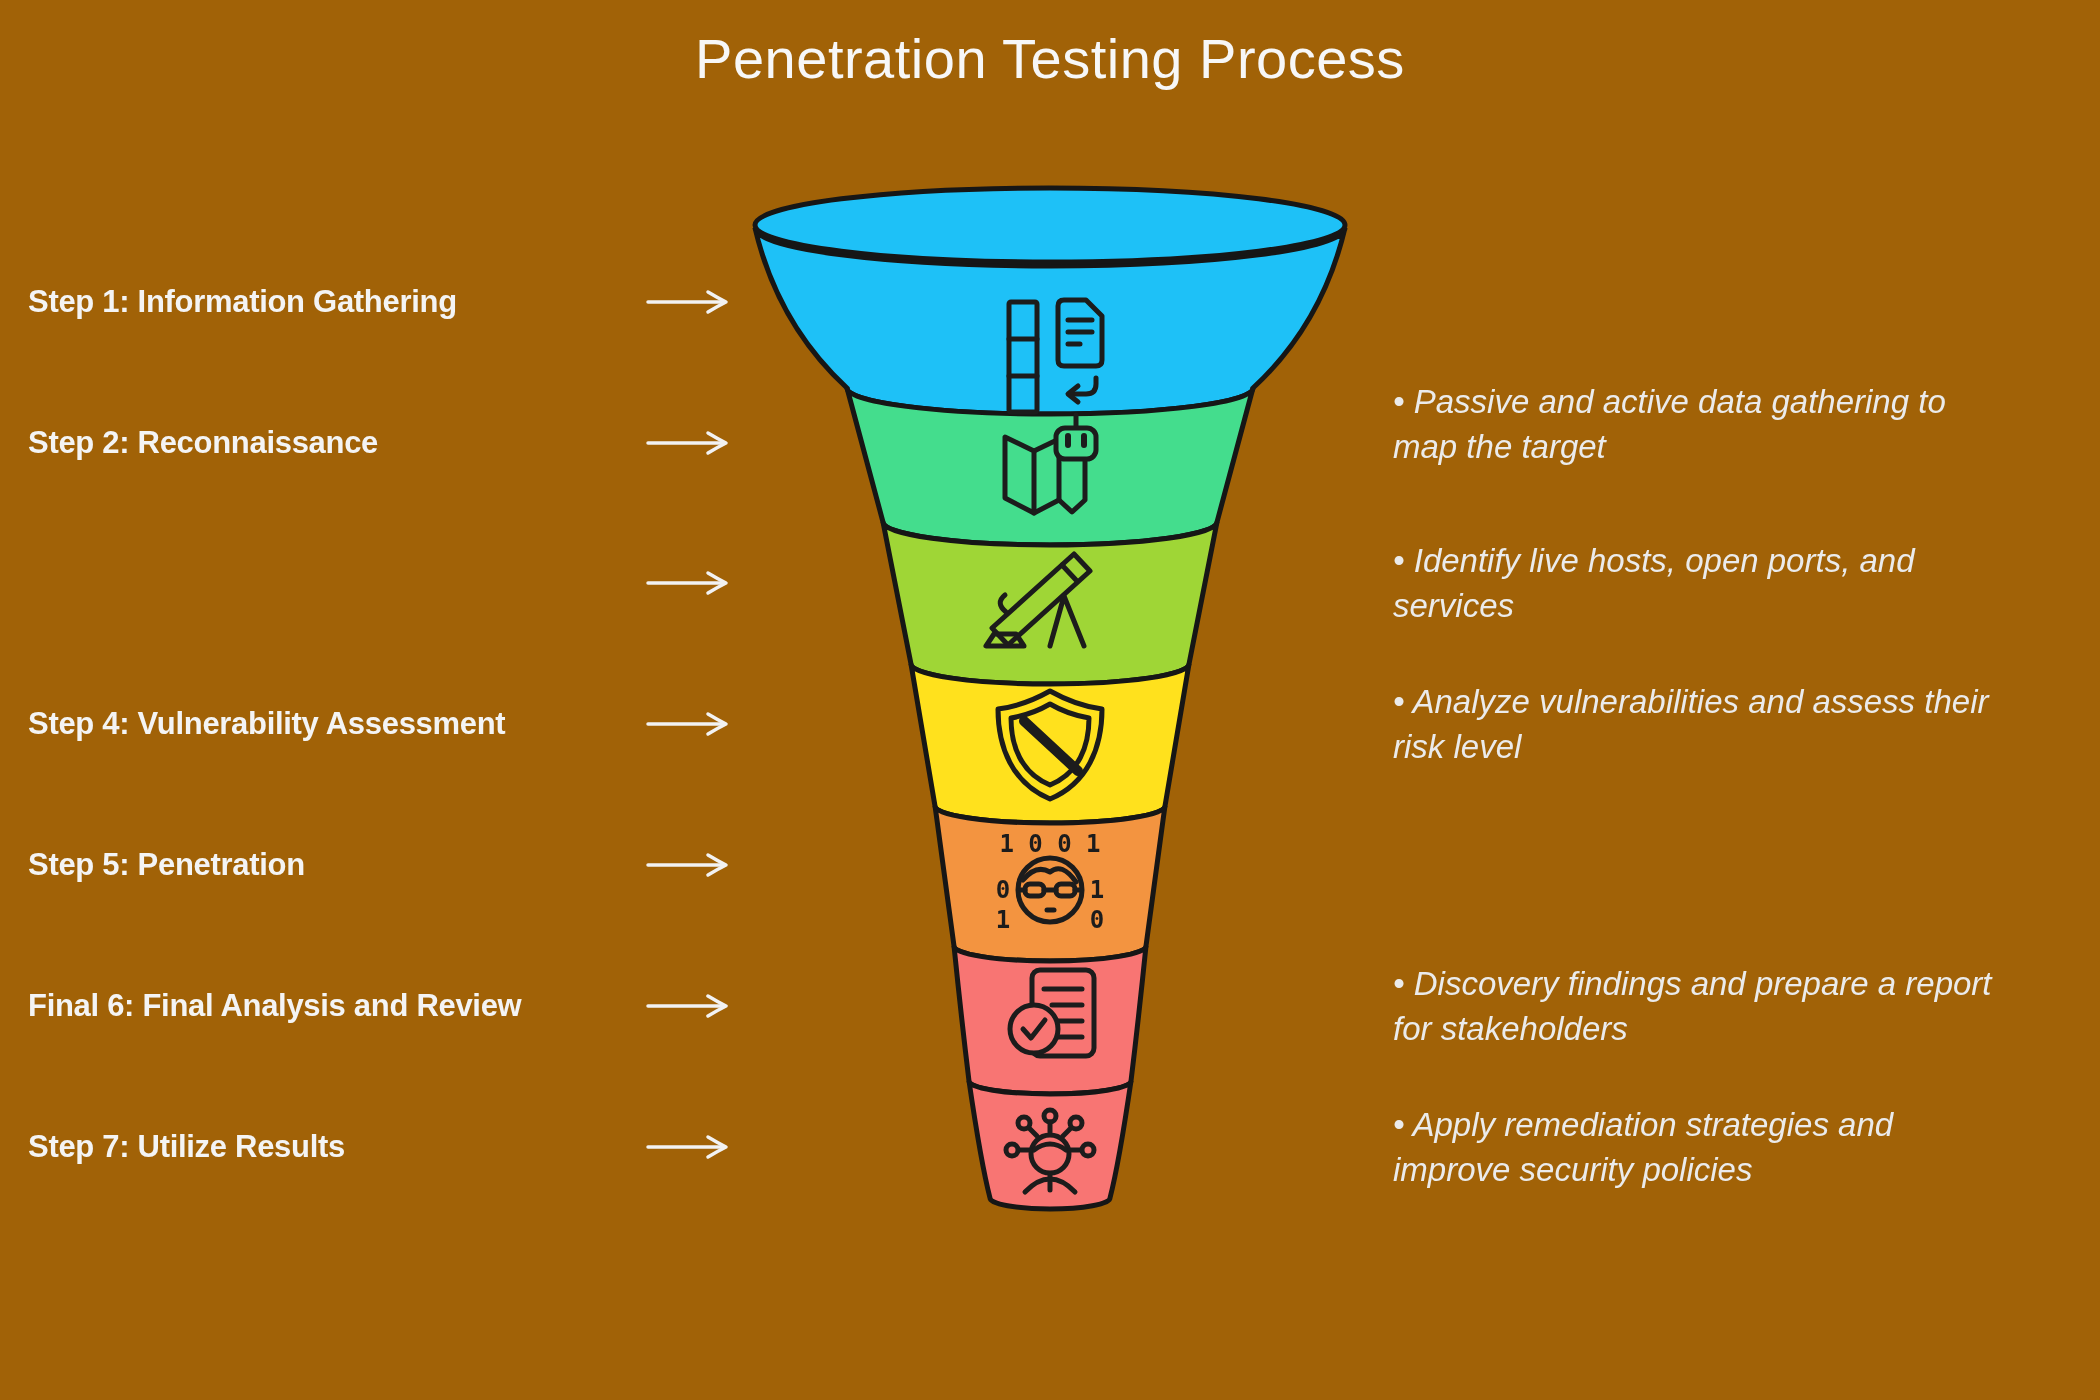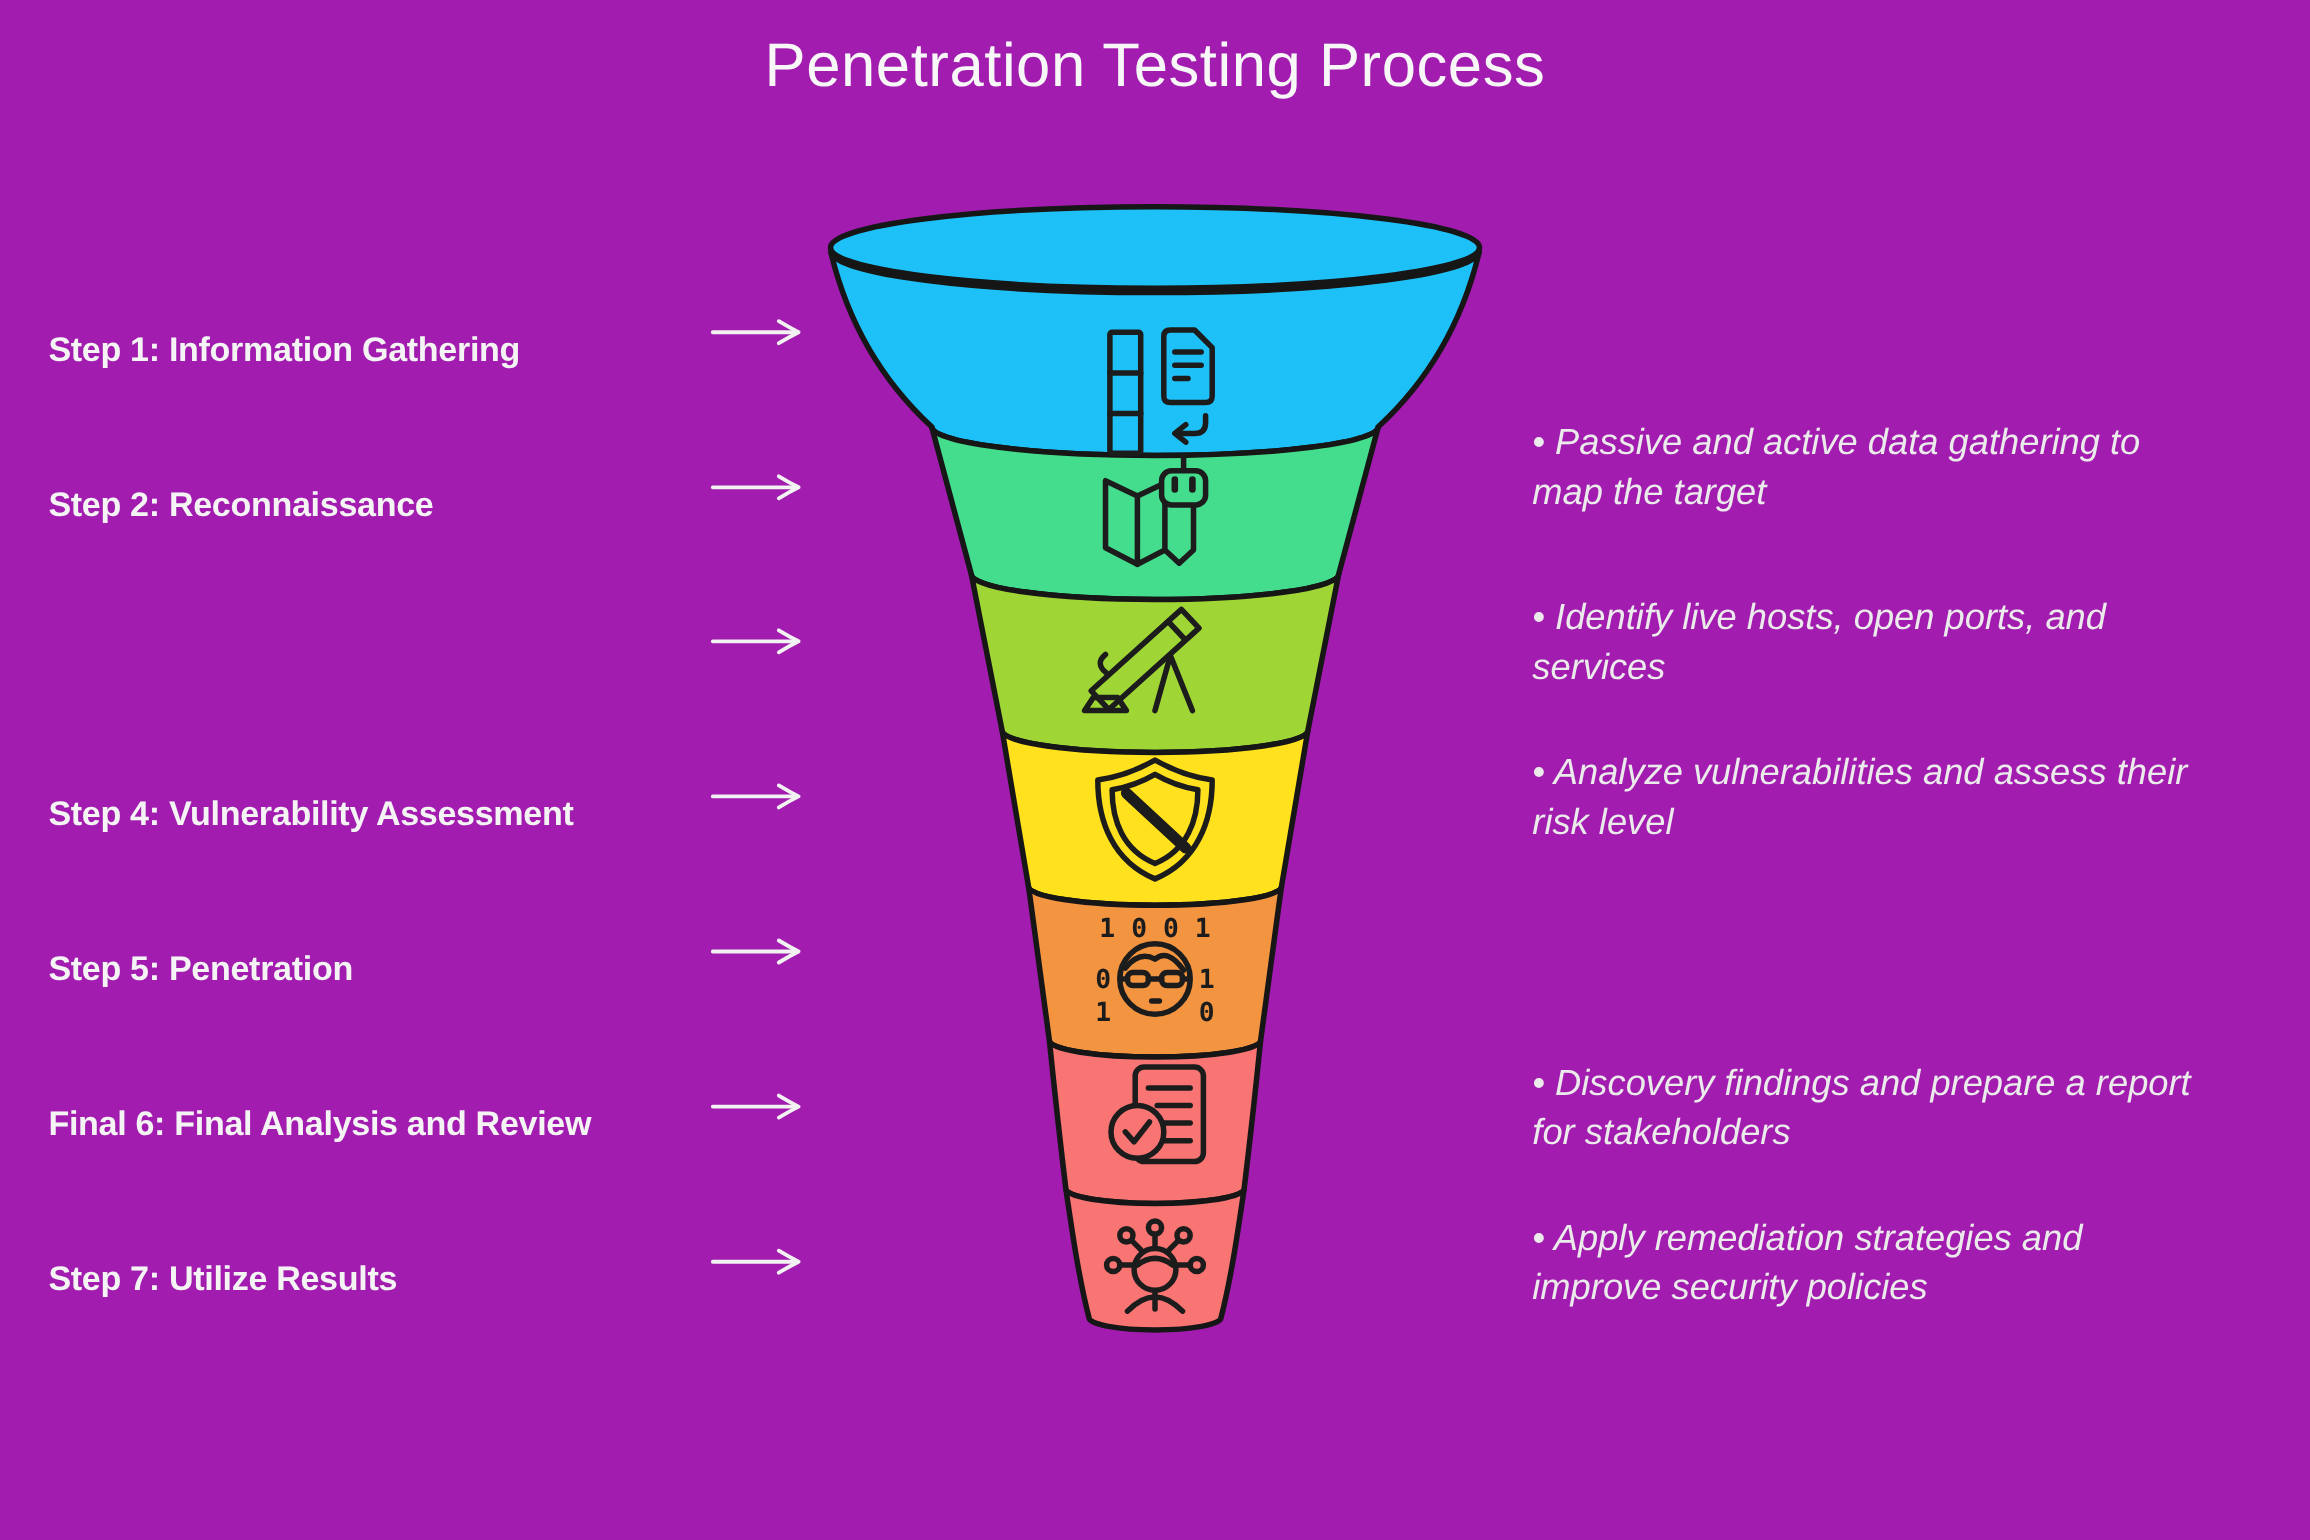--- a/index.html
+++ b/index.html
@@ -1,32 +1,32 @@
 <!DOCTYPE html>
 <html><head>
 <meta charset="utf-8">
 <style>
   html,body{margin:0;padding:0;background:#101010;}
   .canvas{
     position:relative;
     width:2100px;height:1400px;
-    background:#a21caf;
+    background:#a16207;
     overflow:hidden;
     font-family:"Liberation Sans", sans-serif;
   }
   .title{
     position:absolute;top:26px;left:0;right:0;
     text-align:center;
     font-size:56px;font-weight:500;color:#f7f7f7;
     letter-spacing:0.5px;
   }
   .step-label{
-    position:absolute;left:44px;height:50px;line-height:50px;
+    position:absolute;left:28px;height:50px;line-height:50px;
     font-size:31px;font-weight:700;color:#f4f4f4;
-    letter-spacing:-0.3px;white-space:nowrap;margin-top:16px;
+    letter-spacing:-0.3px;white-space:nowrap;
   }
   .arrow{position:absolute;left:646px;width:94px;height:28px;}
   .desc{
     position:absolute;left:1393px;width:618px;
     font-size:33px;line-height:45px;font-style:italic;
     font-weight:400;color:#ebebeb;
   }
   .funnel-svg{position:absolute;left:0;top:0;width:2100px;height:1400px;}
   .seg{stroke:#161616;stroke-width:5;}
   .icon{stroke:#1c1c1c;stroke-width:5;fill:none;stroke-linecap:round;stroke-linejoin:round;}

